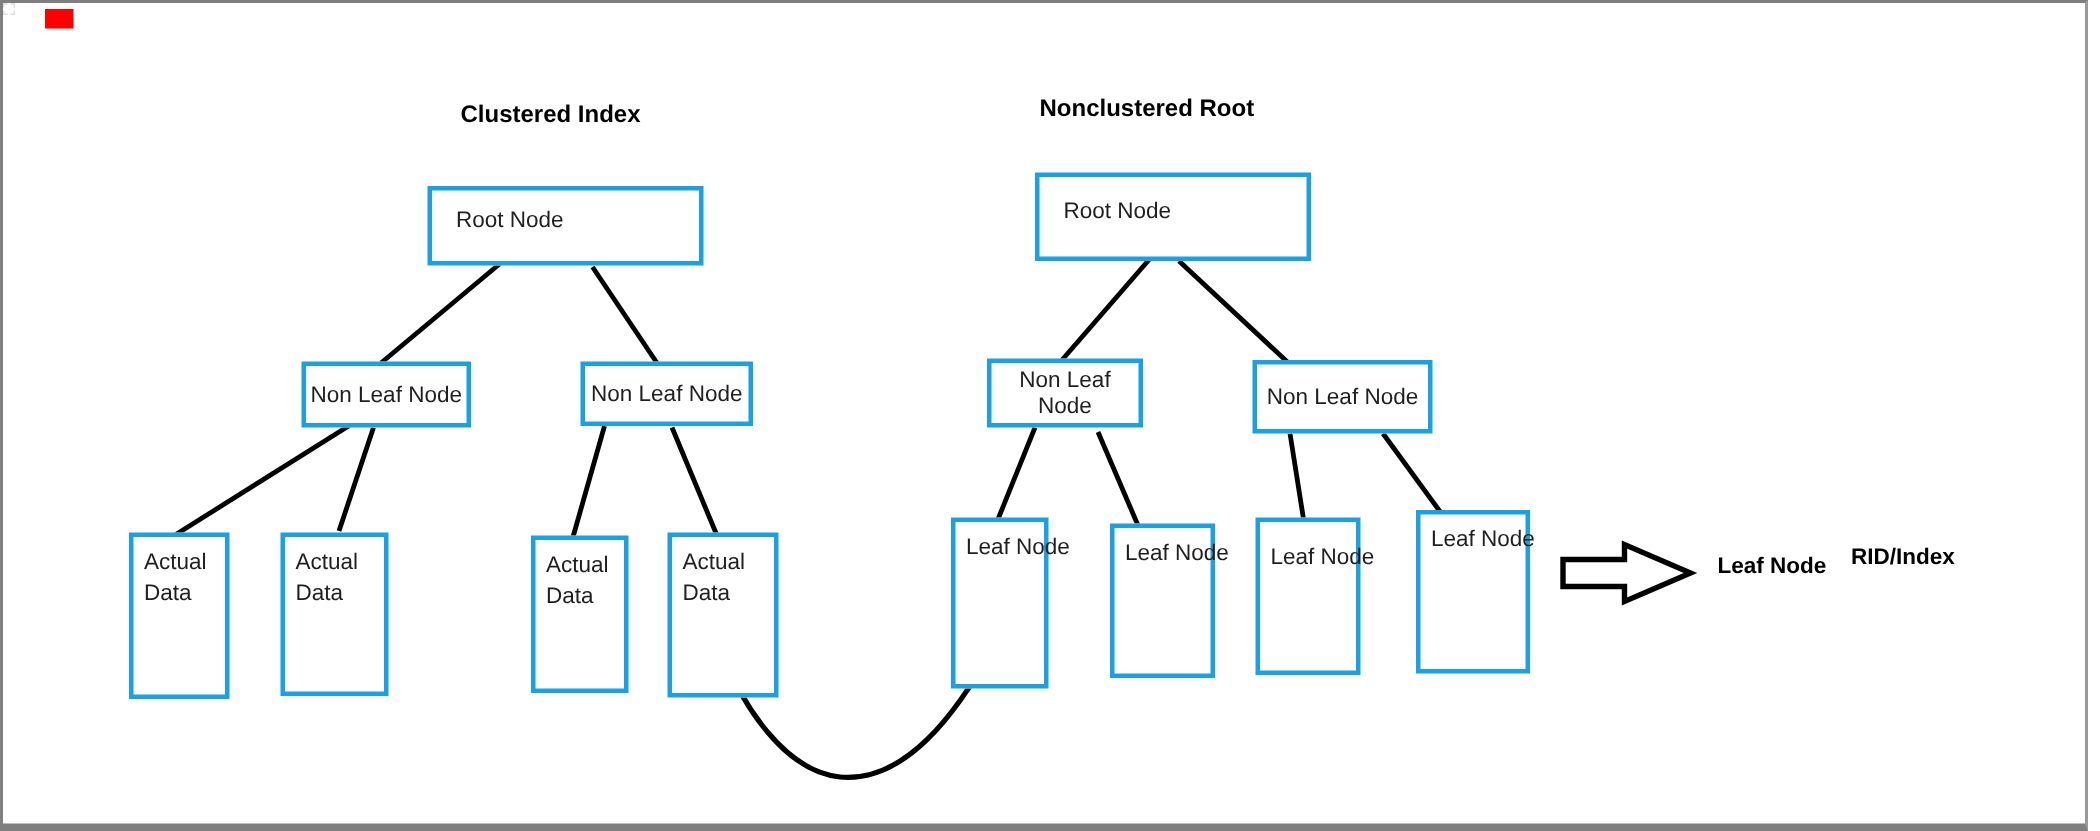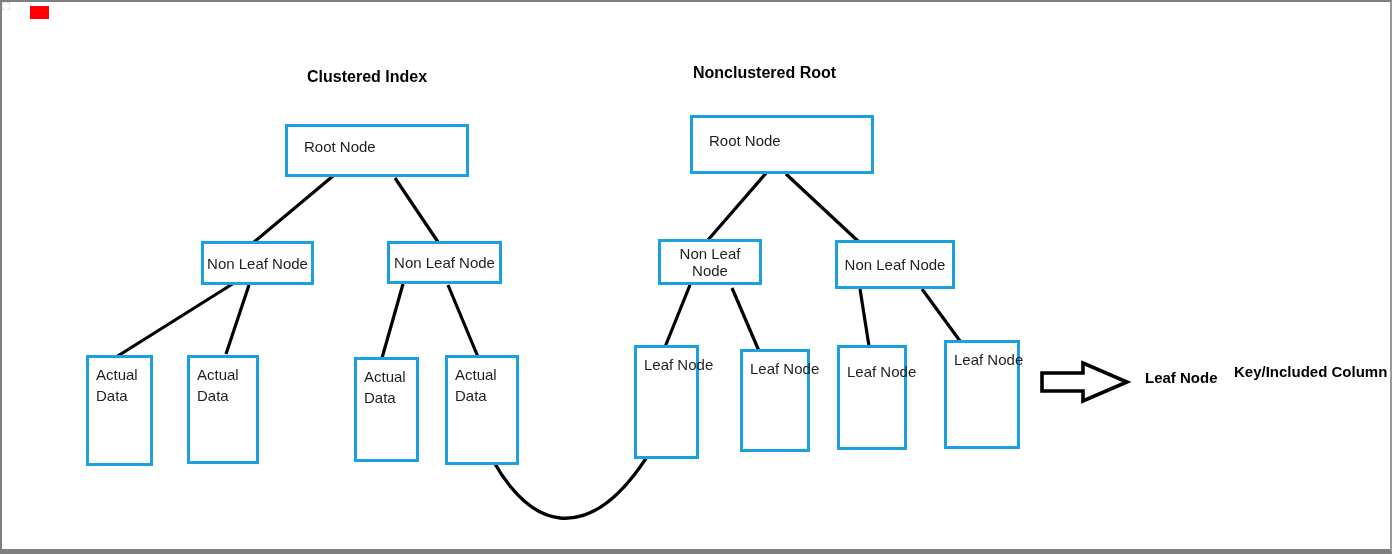--- a/index.html
+++ b/index.html
@@ -110,16 +110,16 @@
   </div>
   <div class="node bottom-node nowrap" style="left:835px;top:343px;width:70px;height:105px;padding-top:13px;">
     <span class="lbl">Leaf Node</span>
   </div>
   <div class="node bottom-node nowrap" style="left:942px;top:338px;width:76px;height:109px;">
     <span class="lbl">Leaf Node</span>
   </div>
 
   <div class="legend-label" style="left:1143px;top:367px;">Leaf Node</div>
   <div class="legend-detail" style="left:1232px;top:359px;">
-    <div>Key/Included Column</div>
+    <div>RID/Index</div>
   </div>
 
 </div>
 
 </body></html>

